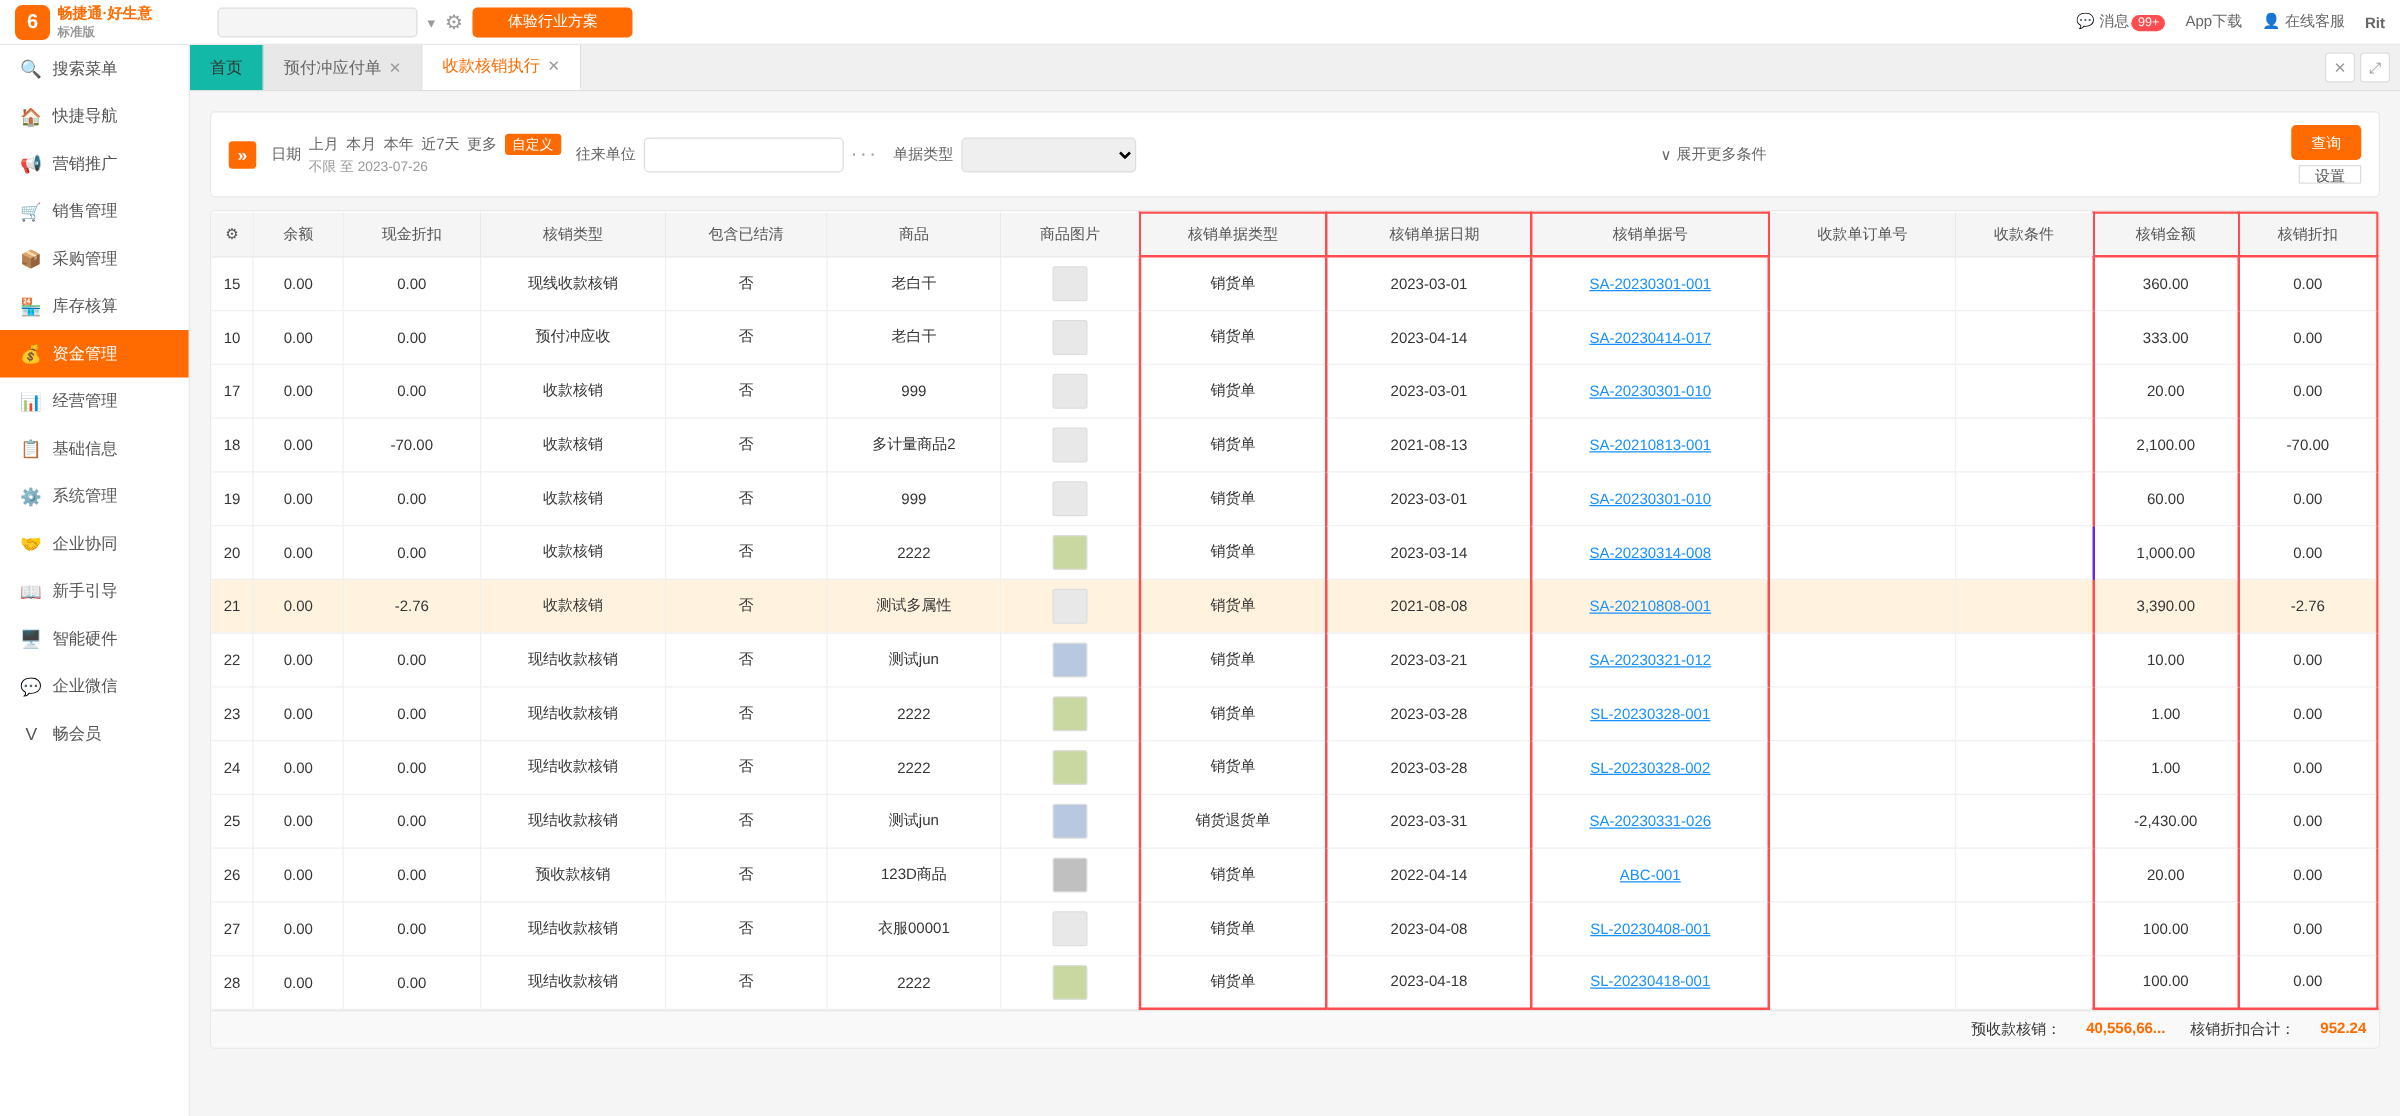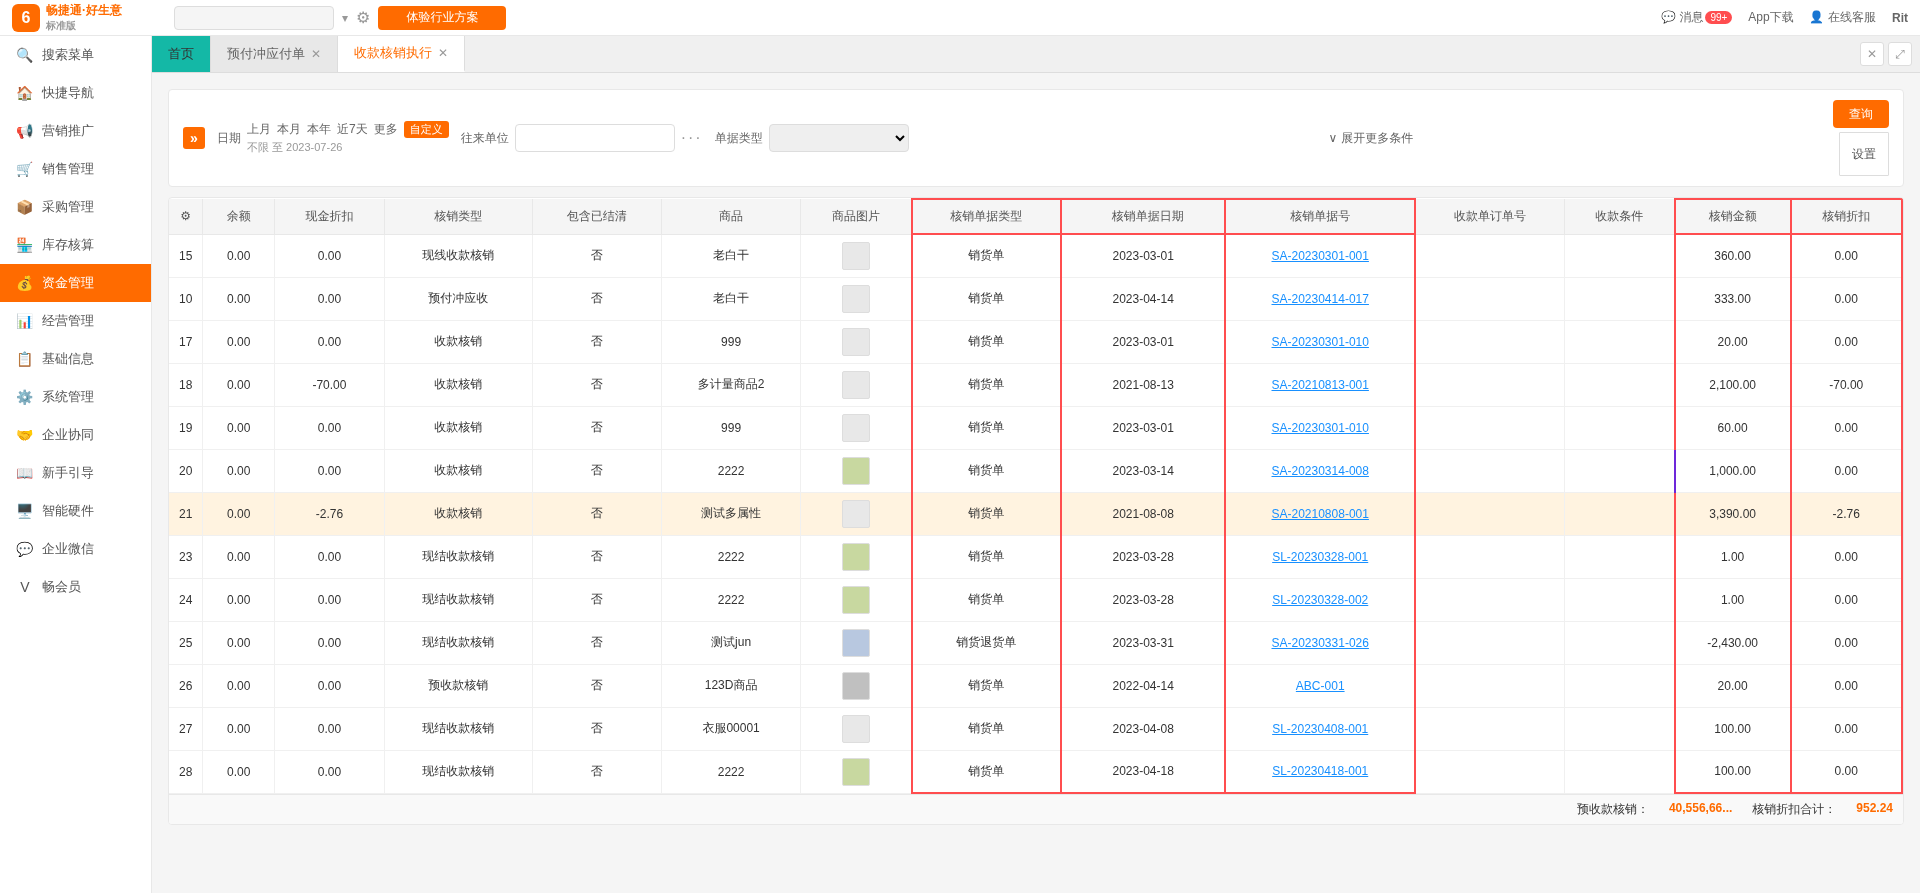--- a/index.html
+++ b/index.html
@@ -50,21 +50,21 @@
     .filter-expand-btn { width: 22px; height: 22px; background: #ff6b00; color: white; border-radius: 3px; display: flex; align-items: center; justify-content: center; cursor: pointer; font-size: 14px; font-weight: bold; }
     .filter-group { display: flex; align-items: center; gap: 6px; }
     .filter-label { color: #666; font-size: 12px; }
     .filter-date-links { display: flex; gap: 6px; color: #666; font-size: 12px; }
     .filter-date-links span { cursor: pointer; }
     .filter-date-links .custom-link { color: #fff; background: #ff6b00; padding: 1px 6px; border-radius: 3px; font-size: 11px; }
     .filter-date-range { color: #999; font-size: 11px; margin-top: 2px; }
     .filter-input { height: 28px; border: 1px solid #ddd; border-radius: 4px; padding: 0 8px; font-size: 12px; width: 160px; }
     .filter-select { height: 28px; border: 1px solid #ddd; border-radius: 4px; padding: 0 8px; font-size: 12px; width: 140px; }
     .query-btn { height: 28px; background: #ff6b00; color: white; border: none; border-radius: 4px; padding: 0 16px; cursor: pointer; font-size: 12px; }
-    .setting-btn { height: 44px; border: 1px solid #ddd; background: #fff; border-radius: 1px; padding: 0 12px; cursor: pointer; font-size: 12px; color: #555; }
+    .setting-btn { height: 15px; border: 1px solid #ddd; background: #fff; border-radius: 1px; padding: 0 12px; cursor: pointer; font-size: 12px; color: #555; }
     .expand-conditions { display: flex; align-items: center; gap: 4px; color: #666; font-size: 12px; cursor: pointer; }
     .filter-dots { color: #999; letter-spacing: 2px; font-size: 16px; }
 
     
     .table-container { background: #fff; border-radius: 4px; border: 1px solid #e8e8e8; overflow: hidden; }
     .data-table { width: 100%; border-collapse: collapse; font-size: 12px; }
     .data-table th { background: #f5f5f5; padding: 8px 10px; text-align: center; border-bottom: 1px solid #e8e8e8; border-right: 1px solid #e8e8e8; color: #555; font-weight: normal; white-space: nowrap; position: sticky; top: 0; z-index: 2; }
     .data-table td { padding: 7px 10px; text-align: center; border-bottom: 1px solid #f0f0f0; border-right: 1px solid #f0f0f0; white-space: nowrap; color: #333; }
     .data-table tr.highlighted td { background: #fff3e0; }
     .text-red { color: #ff4d4f; }
@@ -375,20 +375,38 @@
     </td>
     <td style="border-left:2px solid #ff4d4f;border-right:2px solid #ff4d4f;">销货单</td>
     <td style="border-left:2px solid #ff4d4f;border-right:2px solid #ff4d4f;">2021-08-08</td>
     <td style="border-left:2px solid #ff4d4f;border-right:2px solid #ff4d4f;"><span class="text-blue">SA-20210808-001</span></td>
     <td></td>
     <td></td>
     <td style="border-left:2px solid #ff4d4f;border-right:2px solid #ff4d4f;">3,390.00</td>
     <td style="border-left:2px solid #ff4d4f;border-right:2px solid #ff4d4f;" class="text-red">-2.76</td>
   </tr>
                 <tr>
+    <td>22</td>
+    <td>0.00</td>
+    <td>0.00</td>
+    <td>现结收款核销</td>
+    <td>否</td>
+    <td>测试jun</td>
+    <td>
+      <div style="width:28px;height:28px;background:#b8c8e0;border:1px solid #ddd;margin:auto;border-radius:2px;display:flex;align-items:center;justify-content:center;font-size:10px;color:#999;"></div>
+    </td>
+    <td style="border-left:2px solid #ff4d4f;border-right:2px solid #ff4d4f;">销货单</td>
+    <td style="border-left:2px solid #ff4d4f;border-right:2px solid #ff4d4f;">2023-03-21</td>
+    <td style="border-left:2px solid #ff4d4f;border-right:2px solid #ff4d4f;"><span class="text-blue">SA-20230321-012</span></td>
+    <td></td>
+    <td></td>
+    <td style="border-left:2px solid #ff4d4f;border-right:2px solid #ff4d4f;">10.00</td>
+    <td style="border-left:2px solid #ff4d4f;border-right:2px solid #ff4d4f;">0.00</td>
+  </tr>
+                <tr>
     <td>23</td>
     <td>0.00</td>
     <td>0.00</td>
     <td>现结收款核销</td>
     <td>否</td>
     <td>2222</td>
     <td>
       <div style="width:28px;height:28px;background:#c8d8a0;border:1px solid #ddd;margin:auto;border-radius:2px;display:flex;align-items:center;justify-content:center;font-size:10px;color:#999;"></div>
     </td>
     <td style="border-left:2px solid #ff4d4f;border-right:2px solid #ff4d4f;">销货单</td>

